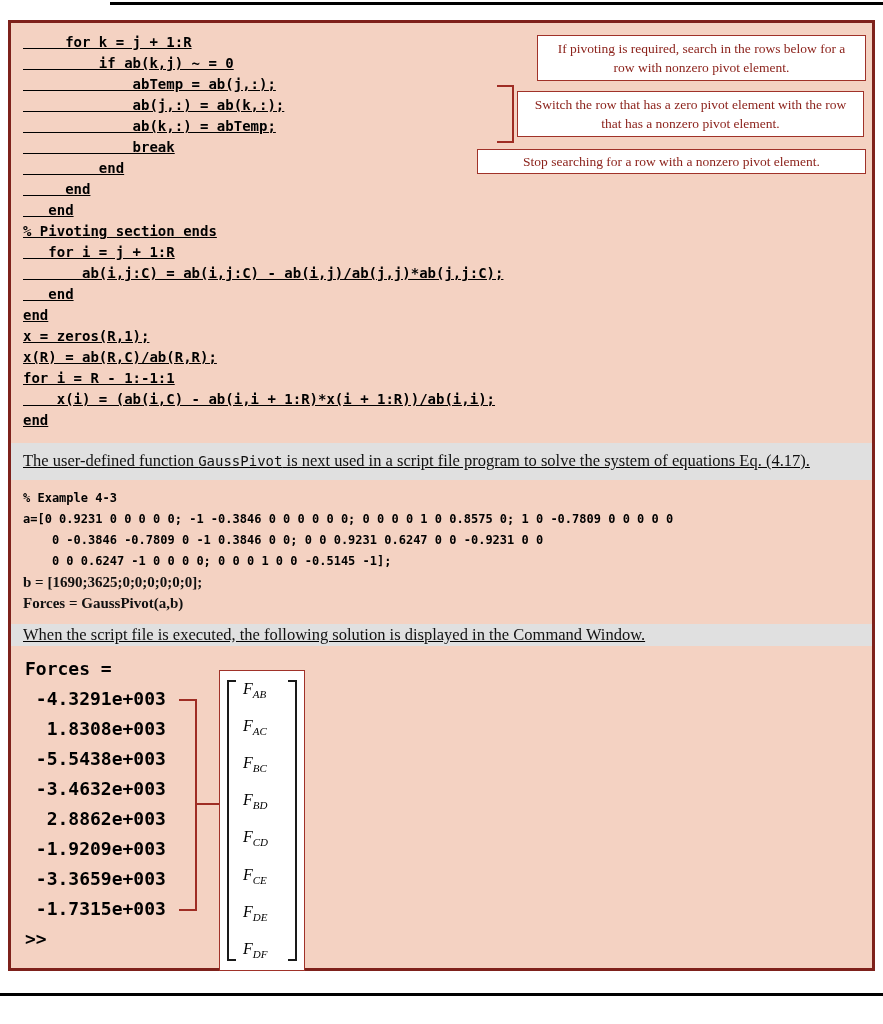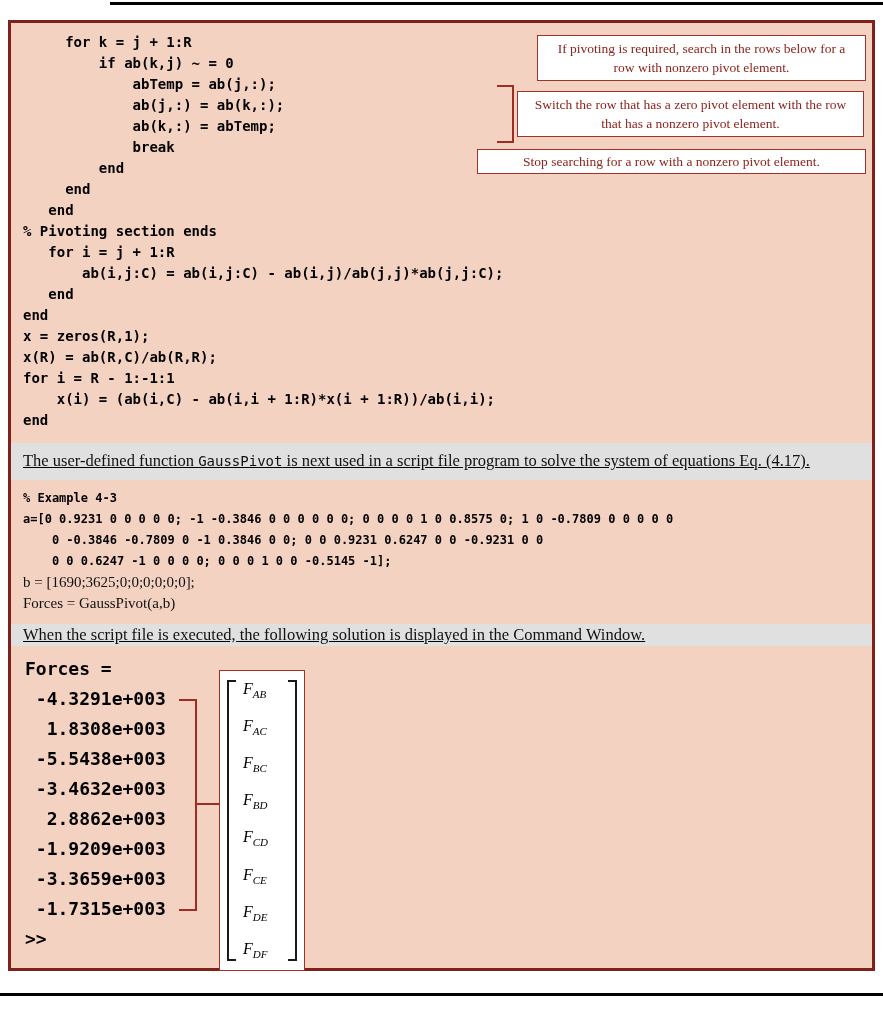--- a/index.html
+++ b/index.html
@@ -18,30 +18,31 @@
     margin-top: 22px;
     height: 3px;
     background: #000;
   }
   .panel {
     margin: 15px 8px 0 8px;
     border: 3px solid var(--panel-border, #7e211b);
     background: var(--panel-bg, #f4d2c2);
   }
   section { display: block; }
-  pre { margin: 0; }
+  pre { margin: 0; font-weight: bold; }
   .code {
     font-family: "DejaVu Sans Mono", monospace;
     font-weight: 700;
     color: var(--code-color, #000);
     white-space: pre;
   }
   .code-top {
     position: relative;
     padding: 9px 12px 12px 12px;
+    text-decoration: underline;
   }
   .code-top .code {
     font-size: 14px;
     line-height: 21px;
   }
   .callout {
     position: absolute;
     background: var(--callout-bg, #fff);
     border: 1.5px solid var(--callout-border, #a03229);
     color: var(--callout-text, #8c231c);

